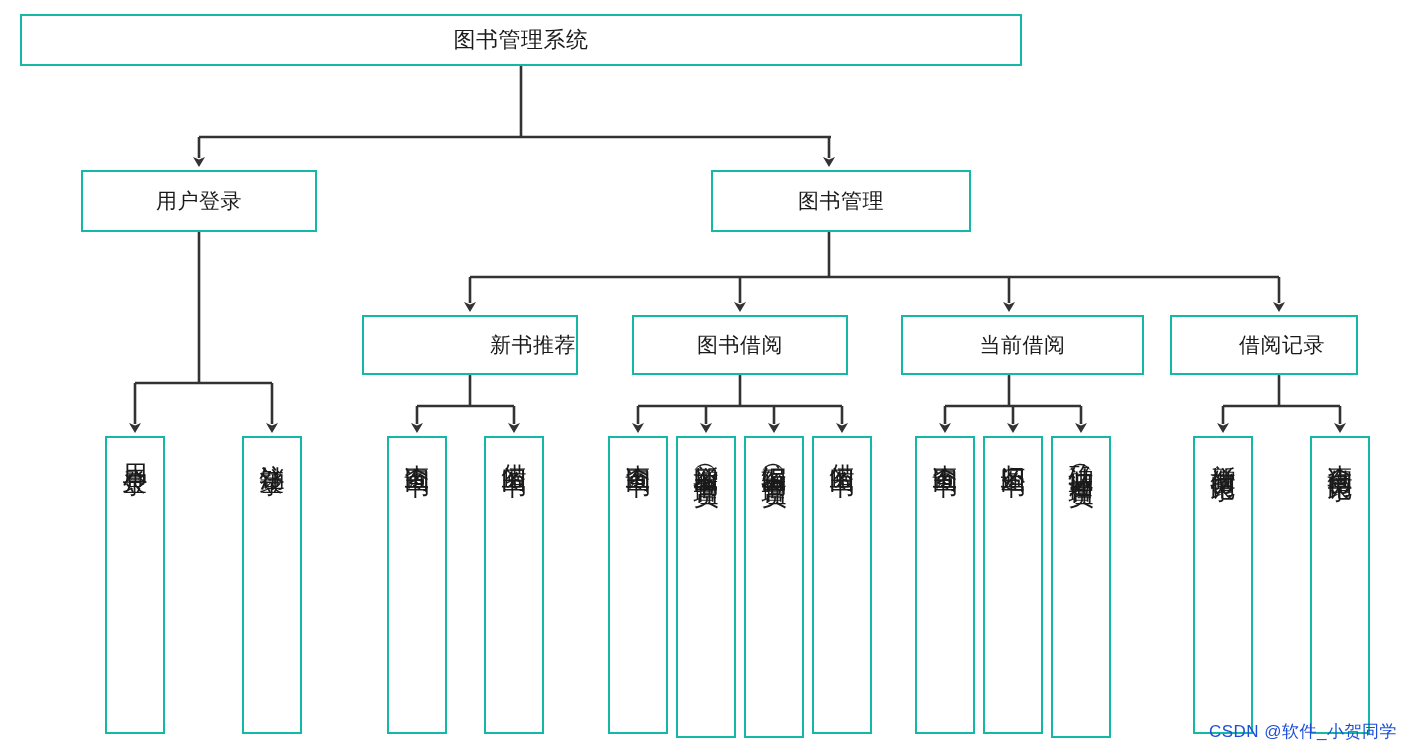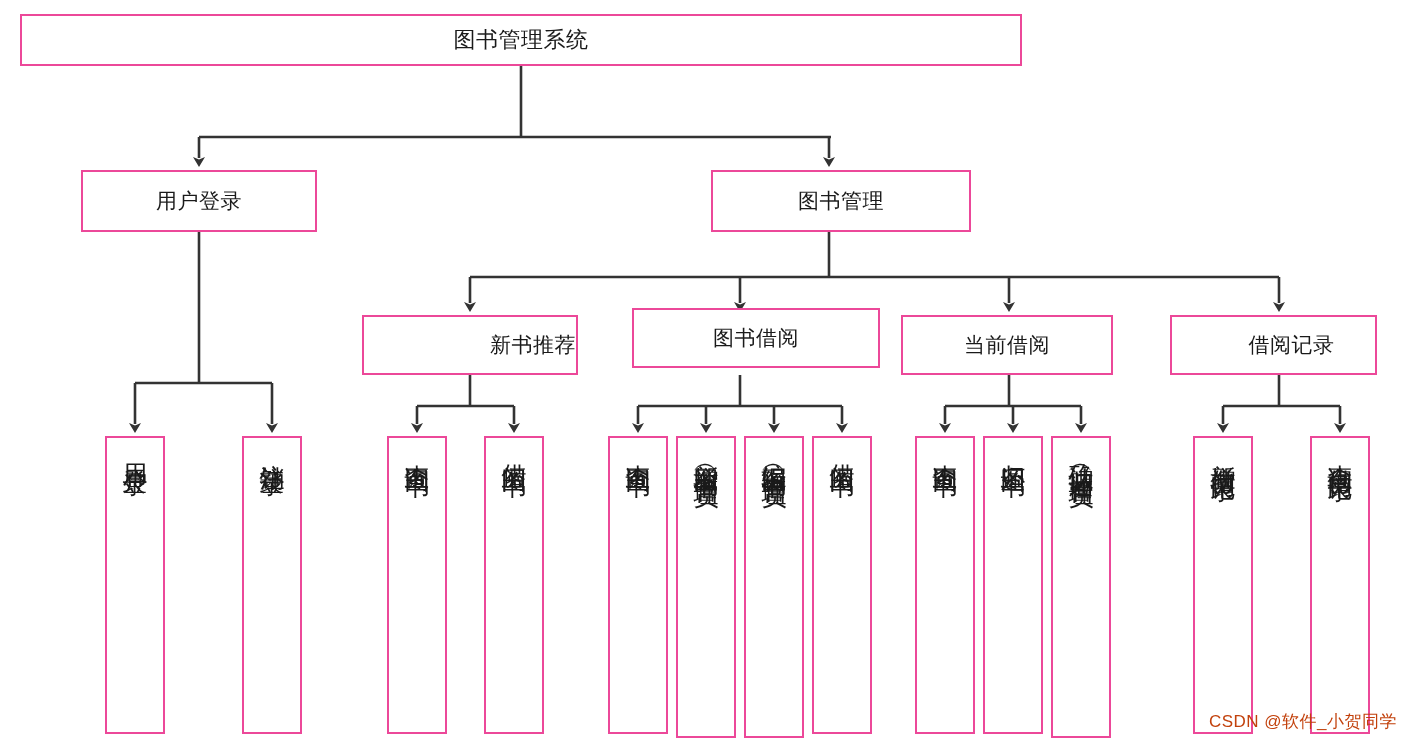--- a/index.html
+++ b/index.html
@@ -21,21 +21,21 @@
     position: absolute;
     left: 0;
     top: 0;
     width: 1405px;
     height: 747px;
     pointer-events: none;
   }
   .node {
     position: absolute;
     box-sizing: border-box;
-    border: 2px solid #ec4899;
+    border: 2px solid #14b8a6;
     background: #ffffff;
     display: flex;
     align-items: center;
     justify-content: center;
     color: #1a1a1a;
   }
   .node .label {
     display: block;
     text-align: center;
     line-height: 1.08;
@@ -57,23 +57,23 @@
     writing-mode: vertical-rl;
     text-orientation: upright;
     font-size: 25px;
     line-height: 1.0;
     letter-spacing: 3px;
     white-space: normal;
   }
   .watermark {
     position: absolute;
     right: 8px;
-    bottom: 14px;
+    bottom: 4px;
     font-size: 17px;
-    color: #c2410c;
+    color: #1d4ed8;
     letter-spacing: 0.5px;
     white-space: nowrap;
   }
 </style>
 </head>
 <body>
 
 <div id="canvas">
 
   <svg class="edges" viewBox="0 0 1405 747" xmlns="http://www.w3.org/2000/svg">
@@ -133,27 +133,27 @@
   <div class="node horiz" style="left:81px; top:170px; width:236px; height:62px;">
     <span class="label">用户登录</span>
   </div>
   <div class="node horiz" style="left:711px; top:170px; width:260px; height:62px;">
     <span class="label">图书管理</span>
   </div>
 
   <div class="node horiz" style="left:362px; top:315px; width:216px; height:60px;justify-content:flex-end;">
     <span class="label">新书推荐</span>
   </div>
-  <div class="node horiz" style="left:632px; top:308px; width:248px; height:60px;">
+  <div class="node horiz" style="left:632px; top:315px; width:216px; height:60px;">
     <span class="label">图书借阅</span>
   </div>
-  <div class="node horiz" style="left:901px; top:315px; width:212px; height:60px;">
+  <div class="node horiz" style="left:901px; top:315px; width:243px; height:60px;">
     <span class="label">当前借阅</span>
   </div>
-  <div class="node horiz" style="left:1170px; top:315px; width:207px; height:60px;padding-left:36px;">
+  <div class="node horiz" style="left:1170px; top:315px; width:188px; height:60px;padding-left:36px;">
     <span class="label">借阅记录</span>
   </div>
 
   <div class="node leaf" style="left:105px; top:436px; width:60px; height:298px;">
     <span class="label">用户登录</span>
   </div>
   <div class="node leaf" style="left:242px; top:436px; width:60px; height:298px;">
     <span class="label">注销登录</span>
   </div>
 

